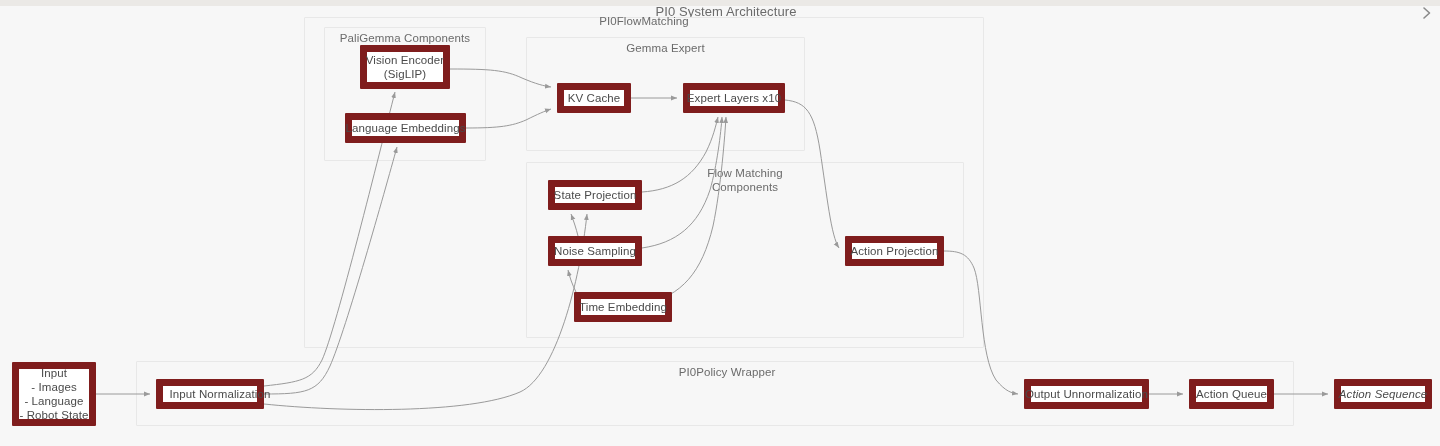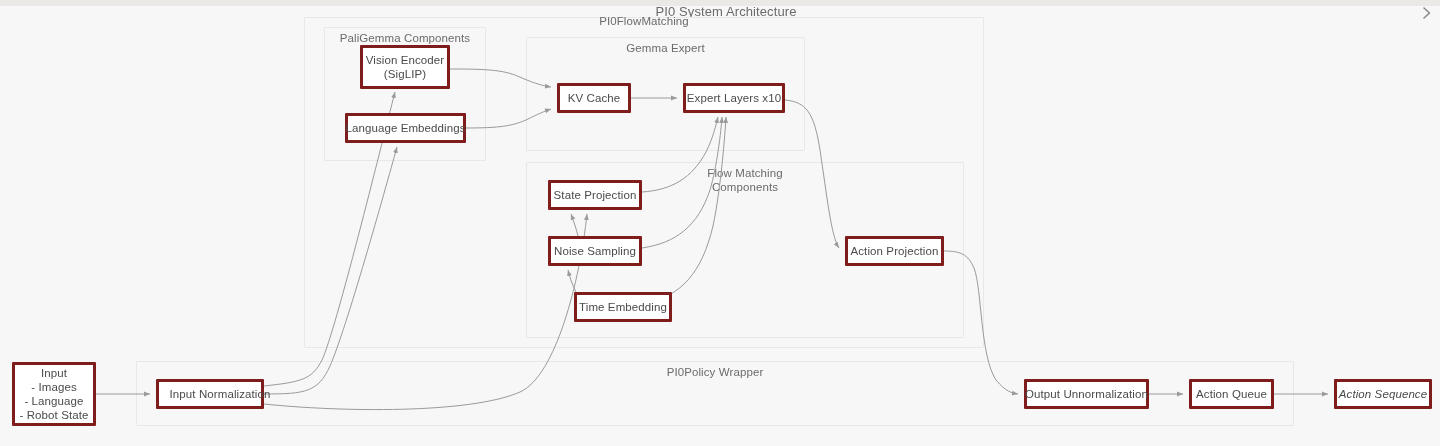--- a/index.html
+++ b/index.html
@@ -63,21 +63,21 @@
     font-size: 11.5px;
     color: #6b6b6b;
     text-align: center;
     line-height: 13.5px;
     white-space: pre;
     letter-spacing: 0.1px;
   }
   .node {
     position: absolute;
     background: #ffffff;
-    border: 3px solid #7f1d1d;
+    border: 7px solid #7f1d1d;
     box-sizing: border-box;
     display: flex;
     align-items: center;
     justify-content: center;
     text-align: center;
     font-size: 11.5px;
     color: #4a4a4a;
     line-height: 14px;
     white-space: pre;
     border-radius: 1px;
@@ -106,21 +106,21 @@
   <div class="cluster-label" id="lb-paligemma" style="left: 324px; top: 32px; width: 162px;">PaliGemma Components</div>
 
   <div class="cluster" id="cl-gemma_expert" style="left: 526px; top: 37px; width: 279px; height: 114px;"></div>
   <div class="cluster-label" id="lb-gemma_expert" style="left: 526px; top: 42px; width: 279px;">Gemma Expert</div>
 
   <div class="cluster" id="cl-flow_matching" style="left: 526px; top: 162px; width: 438px; height: 176px;"></div>
   <div class="cluster-label" id="lb-flow_matching" style="left: 526px; top: 167px; width: 438px;">Flow Matching
 Components</div>
 
   <div class="cluster" id="cl-pi0policy" style="left: 136px; top: 361px; width: 1158px; height: 65px;"></div>
-  <div class="cluster-label" id="lb-pi0policy" style="left: 136px; top: 366px; width: 1158px;">PI0Policy Wrapper</div>
+  <div class="cluster-label" id="lb-pi0policy" style="left: 136px; top: 366px; width: 1158px; padding-left: 12px;">PI0Policy Wrapper</div>
 
   <svg id="svg-layer">
     <defs>
       <marker id="arrowhead" markerWidth="7" markerHeight="7" refX="6" refY="3" orient="auto" markerUnits="userSpaceOnUse">
         <path d="M0,0.6 L6,3 L0,5.4 z" fill="#9a9a9a"></path>
       </marker>
     </defs>
     <g fill="none" stroke="#9a9a9a" stroke-width="1" marker-end="url(#arrowhead)">
       <path d="M96,394 L150,394"></path>
       <path d="M264,386 C300,382 312,380 322,360 C336,330 380,150 395,92"></path>

